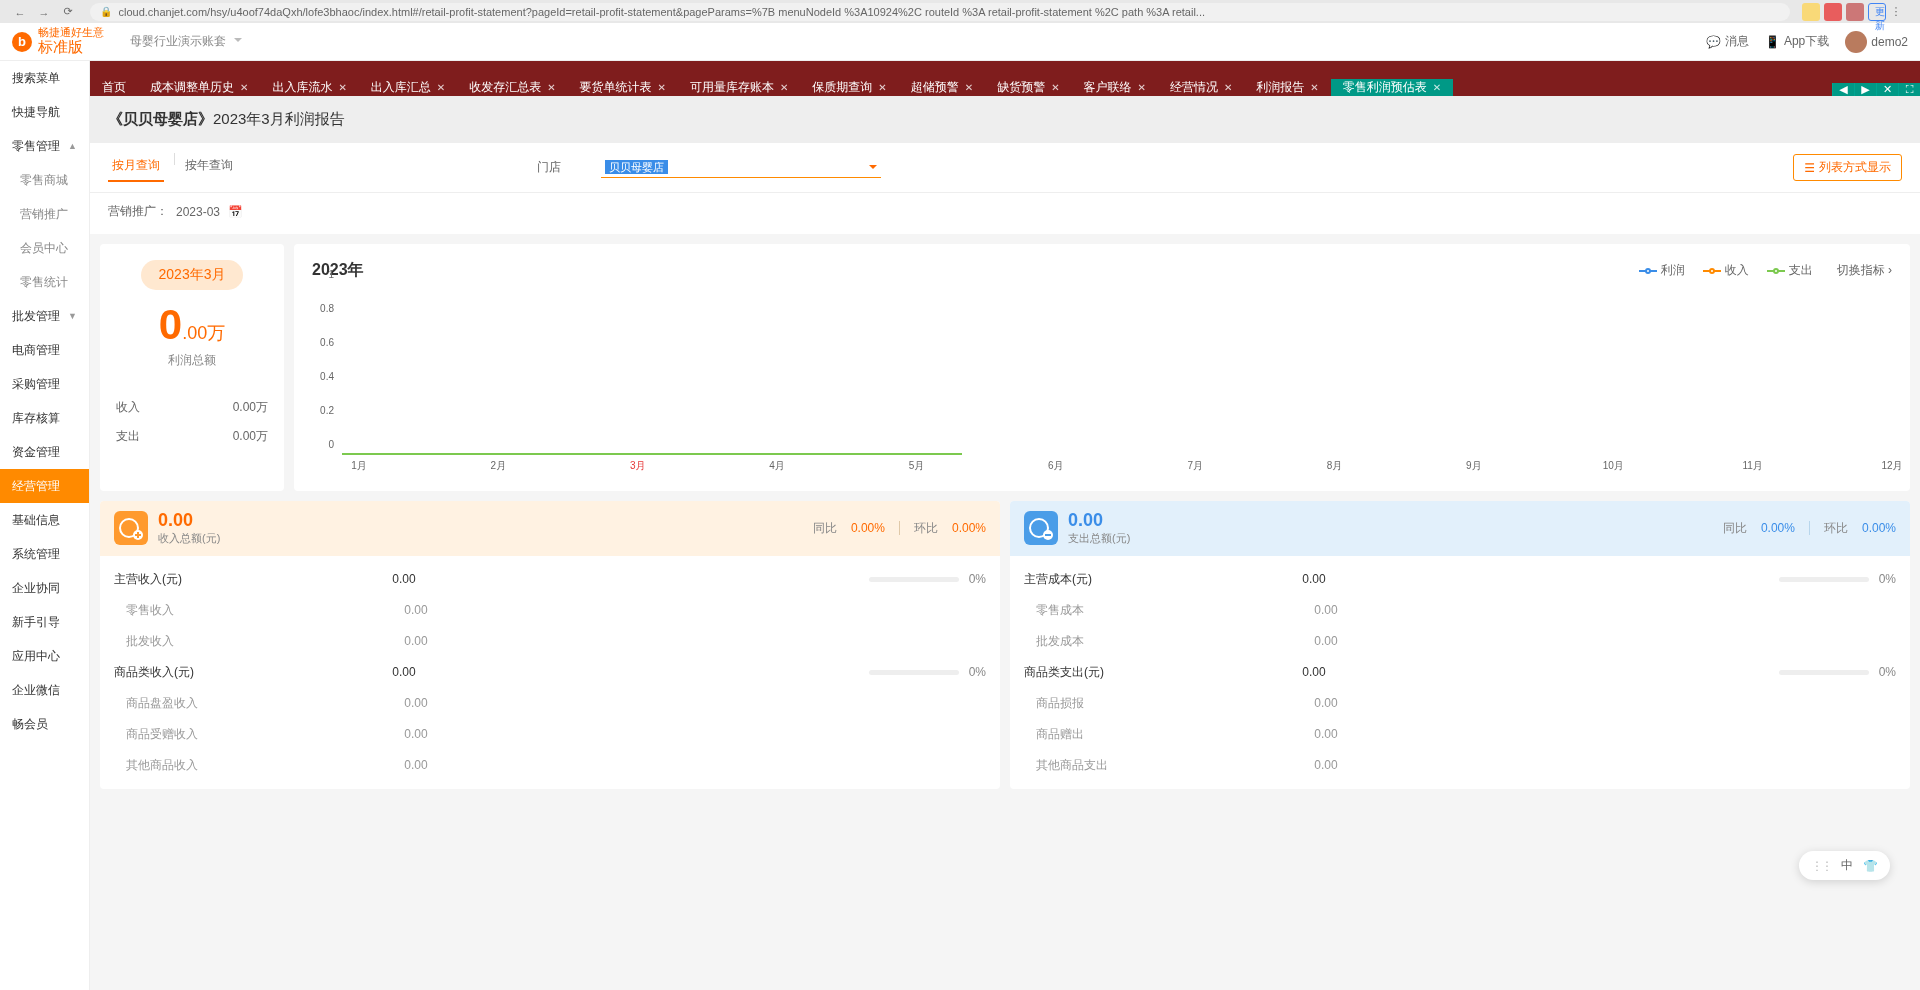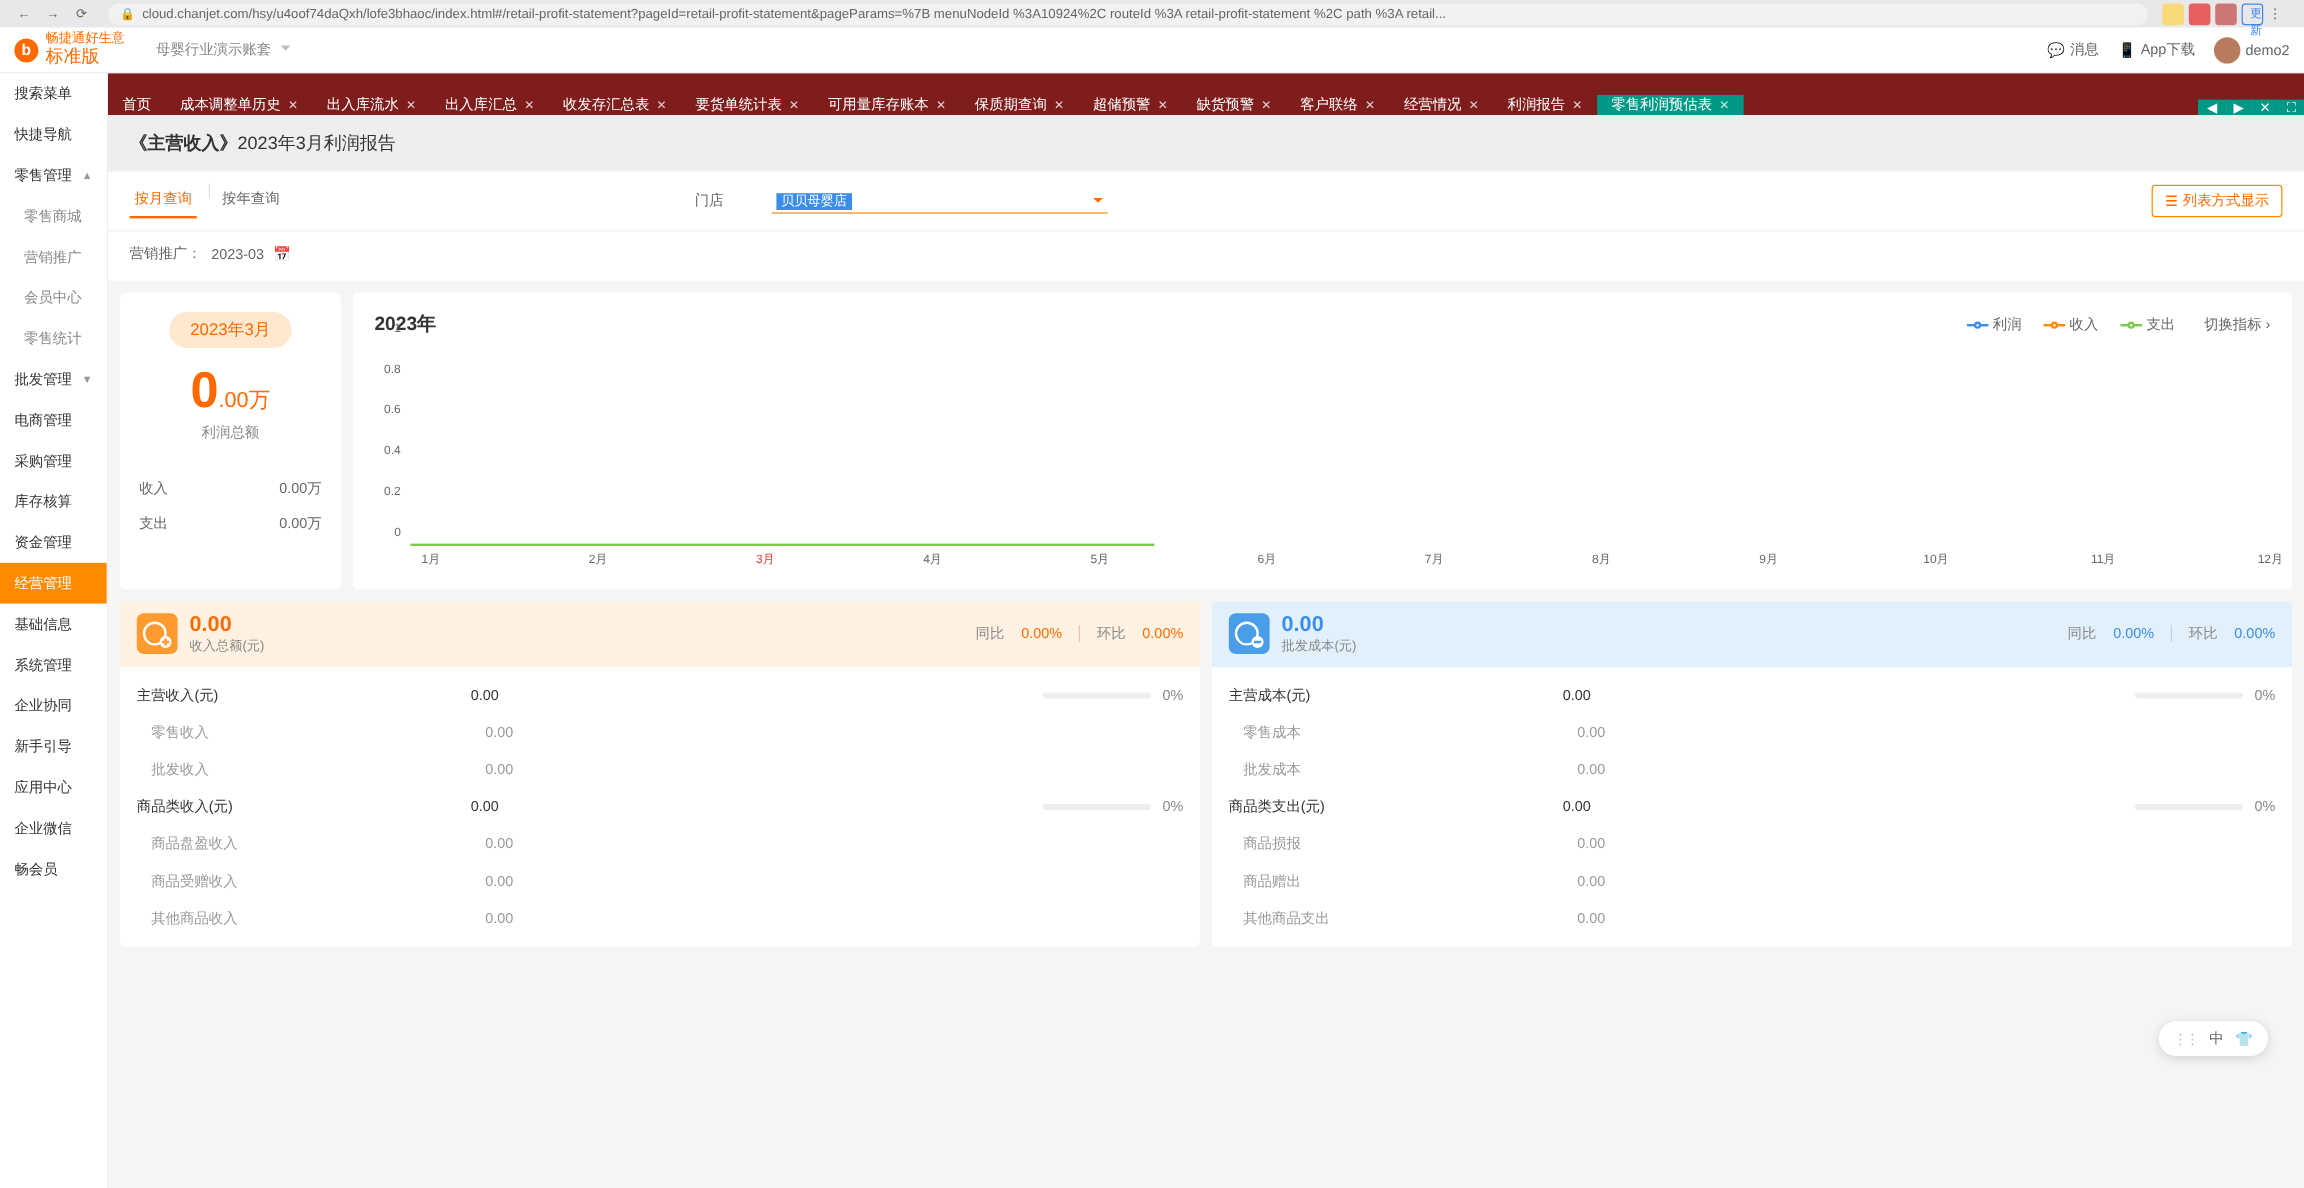--- a/index.html
+++ b/index.html
@@ -45,21 +45,21 @@
 .tab-bar .tab.active { background: #009986; }
 .tab-bar .tab .close { font-size: 10px; opacity: 0.8; }
 .tab-bar .tab-ctrl { margin-left: auto; display: flex; }
 .tab-bar .tab-ctrl .ctrl-btn { width: 22px; display: flex; align-items: center; justify-content: center; background: #009986; border-left: 1px solid #00a592; cursor: pointer; font-size: 11px; }
 
 
 .page { flex: 1; overflow-y: auto; background: #f5f5f5; padding: 0; }
 .page-header { background: #eee; padding: 14px 18px; font-size: 15px; color: #333; }
 .page-header .bold { font-weight: bold; }
 
-.filter-bar { background: #fff; margin: 0; padding: 10px 18px; border-bottom: 1px solid #eee; display: flex; align-items: center; gap: 42px; }
+.filter-bar { background: #fff; margin: 0; padding: 10px 18px; border-bottom: 1px solid #eee; display: flex; align-items: center; }
 .filter-tabs { display: flex; gap: 0; }
 .filter-tab { padding: 4px 4px 6px; margin-right: 20px; color: #666; cursor: pointer; }
 .filter-tab.active { color: #ff6a00; border-bottom: 2px solid #ff6a00; }
 .filter-bar .sep { width: 1px; height: 12px; background: #ddd; margin: 0 6px 0 -10px; }
 .store-filter { margin-left: 280px; display: flex; align-items: center; gap: 8px; color: #666; }
 .store-val { border-bottom: 1px solid #ff8a00; width: 280px; padding: 2px 18px 2px 4px; position: relative; margin-left: 32px; }
 .store-val::after { content: ''; position: absolute; right: 4px; top: 7px; border: 4px solid transparent; border-top-color: #ff6a00; }
 .store-tag { background: #3a8de8; color: #fff; padding: 1px 4px; font-size: 11px; }
 .list-btn { margin-left: auto; border: 1px solid #ff8a00; color: #ff6a00; padding: 4px 10px; border-radius: 3px; cursor: pointer; display: flex; align-items: center; gap: 4px; }
 
@@ -298,21 +298,21 @@
       <div class="tab-ctrl">
         <div class="ctrl-btn">◀</div>
         <div class="ctrl-btn">▶</div>
         <div class="ctrl-btn">✕</div>
         <div class="ctrl-btn">⛶</div>
       </div>
     </div>
 
     <div class="page">
       <div class="page-header">
-        <span class="bold">《主营收入》</span><span>2023年3月利润报告</span>
+        <span class="bold">《贝贝母婴店》</span><span>2023年3月利润报告</span>
       </div>
 
       <div class="filter-bar">
         <div class="filter-tabs">
           <div class="filter-tab active">按月查询</div>
           <div class="sep"></div>
           <div class="filter-tab">按年查询</div>
         </div>
         <div class="store-filter">
           <span>门店</span>
@@ -495,21 +495,21 @@
           <div class="panel-head ph-expense">
             <div class="ph-icon exp">
               <svg width="26" height="26" viewBox="0 0 26 26">
                   <ellipse cx="11" cy="13" rx="9" ry="9" fill="#4a9de8" stroke="#fff" stroke-width="2"></ellipse>
                   <circle cx="20" cy="20" r="5" fill="#fff"></circle>
                   <path d="M17 20 L23 20" stroke="#4a9de8" stroke-width="2"></path>
                 </svg>
             </div>
             <div>
               <div class="ph-val">0.00</div>
-              <div class="ph-label">批发成本(元)</div>
+              <div class="ph-label">支出总额(元)</div>
             </div>
             <div class="ph-right">
               <span>同比</span>
               <span class="pct">0.00%</span>
               <span class="vsep"></span>
               <span>环比</span>
               <span class="pct">0.00%</span>
             </div>
           </div>
           <div class="panel-body" id="expense-rows">

